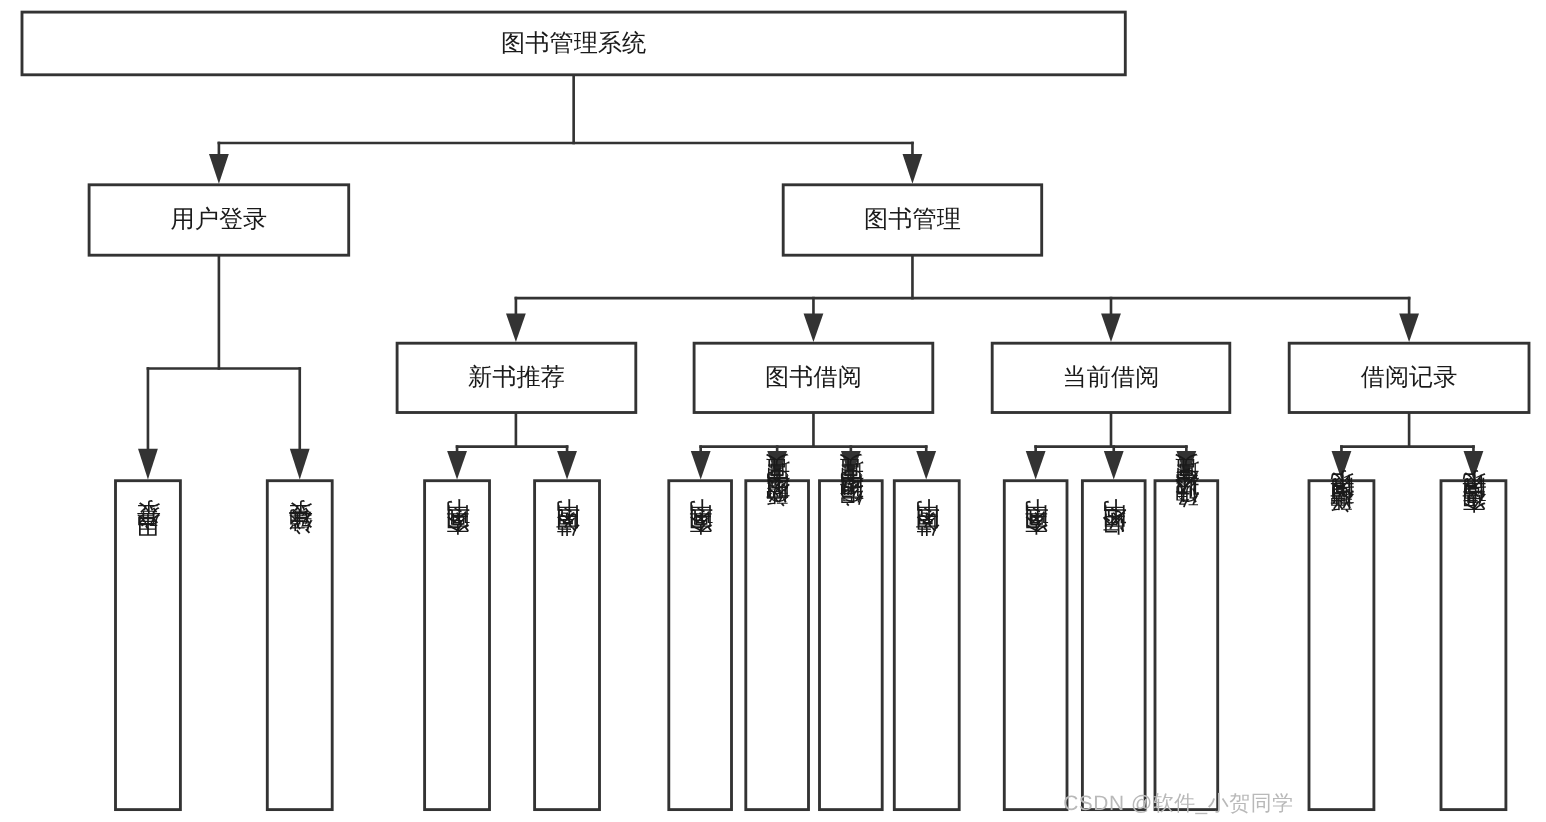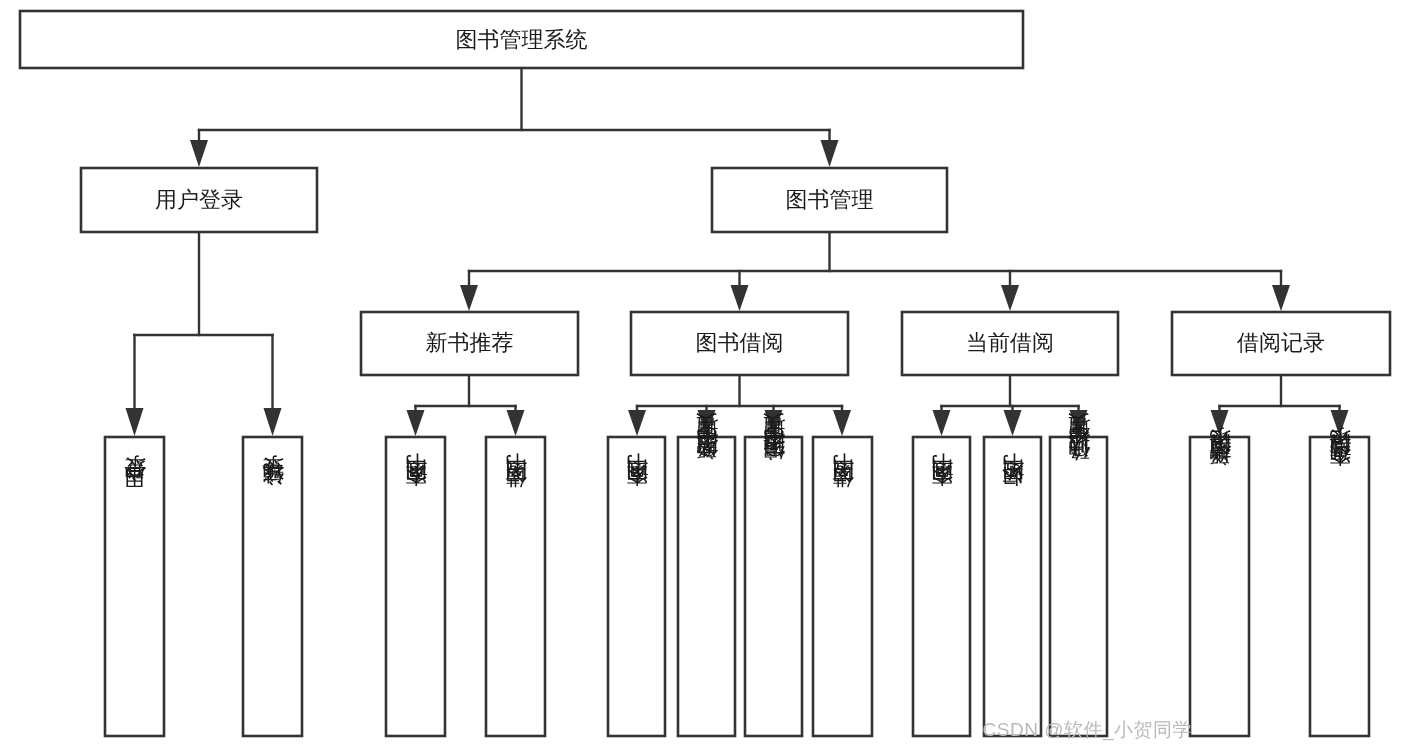--- a/index.html
+++ b/index.html
@@ -61,21 +61,21 @@
     font-family: "Liberation Sans", "DejaVu Sans", sans-serif;
     font-size: 22px;
     line-height: 1;
     letter-spacing: 4px;
     color: #1a1a1a;
     white-space: nowrap;
     transform: rotate(180deg);
   }
   .watermark {
     position: absolute;
-    right: 8px;
+    right: 24px;
     bottom: 4px;
     font-family: "Liberation Sans", "DejaVu Sans", sans-serif;
     font-size: 19px;
     color: #b9b9b9;
     letter-spacing: 0.5px;
     white-space: nowrap;
   }
 </style>
 </head>
 <body>

